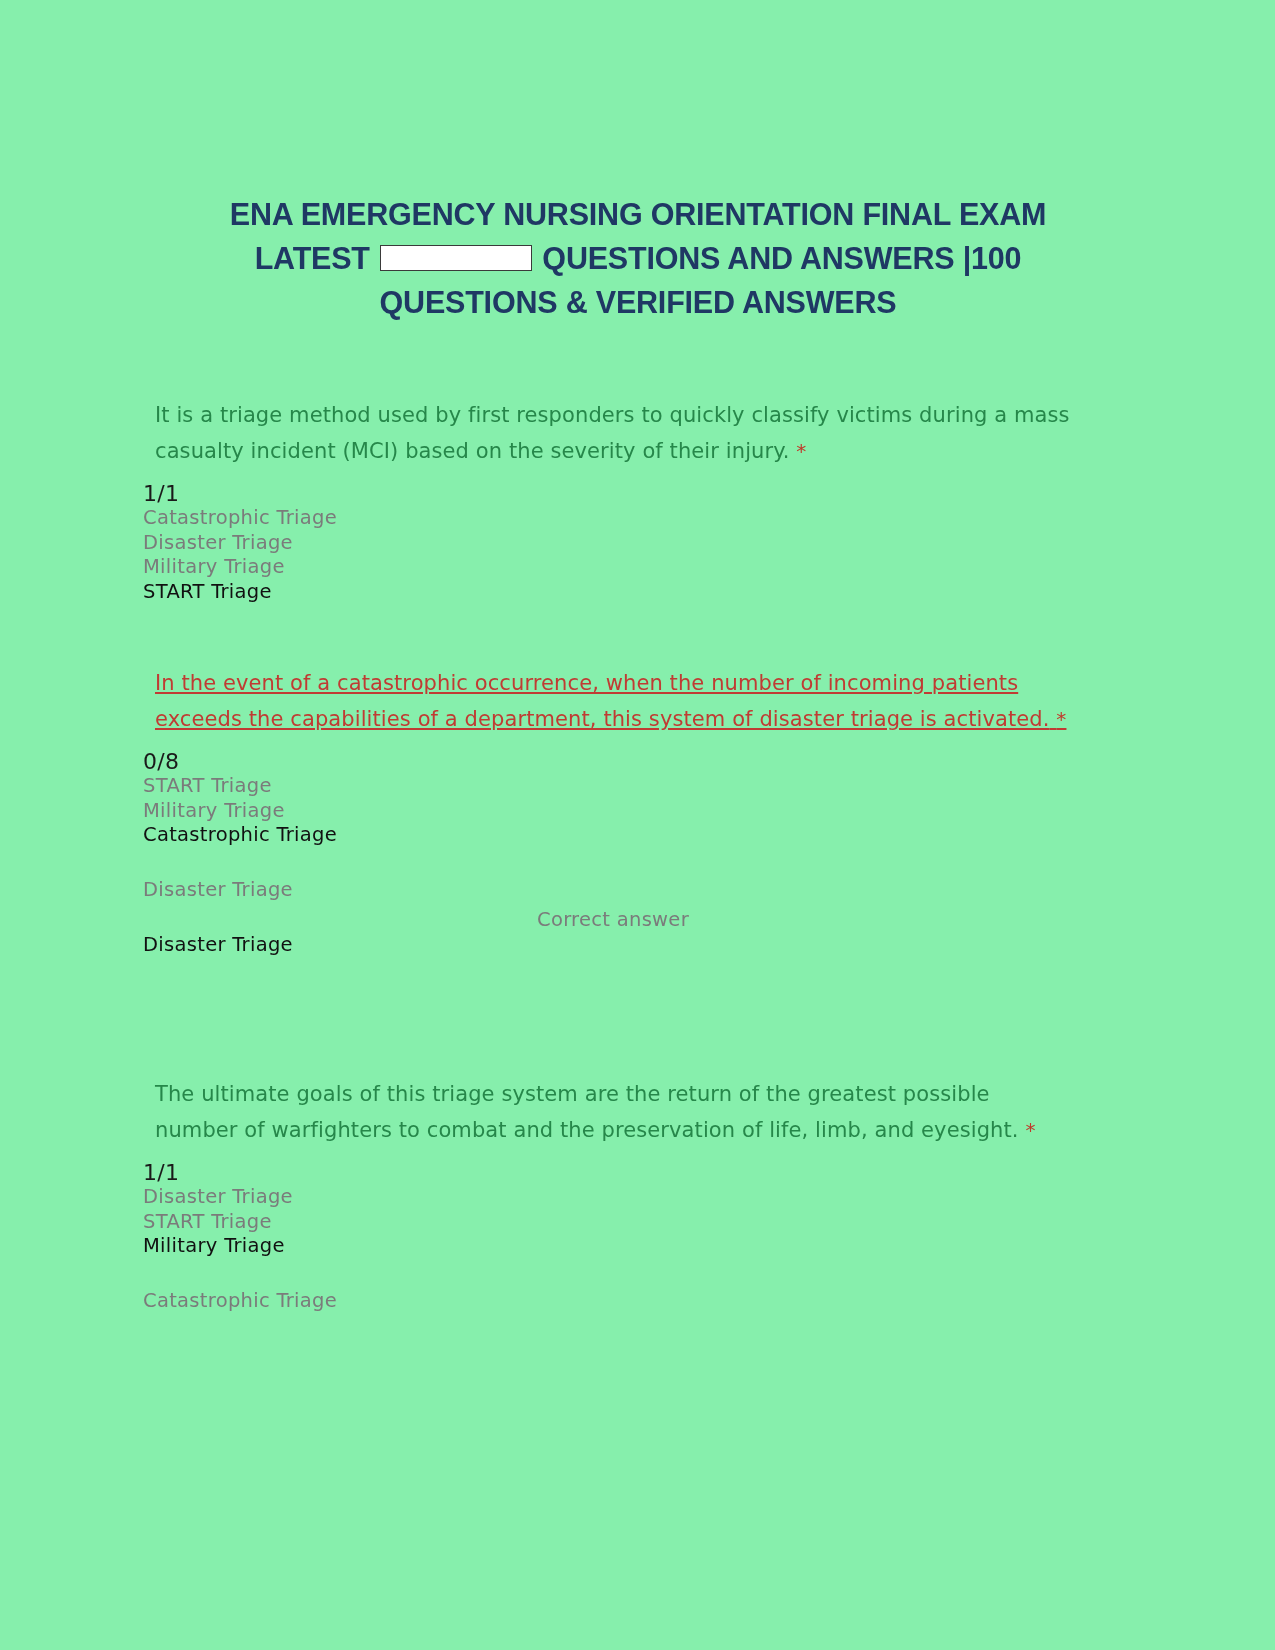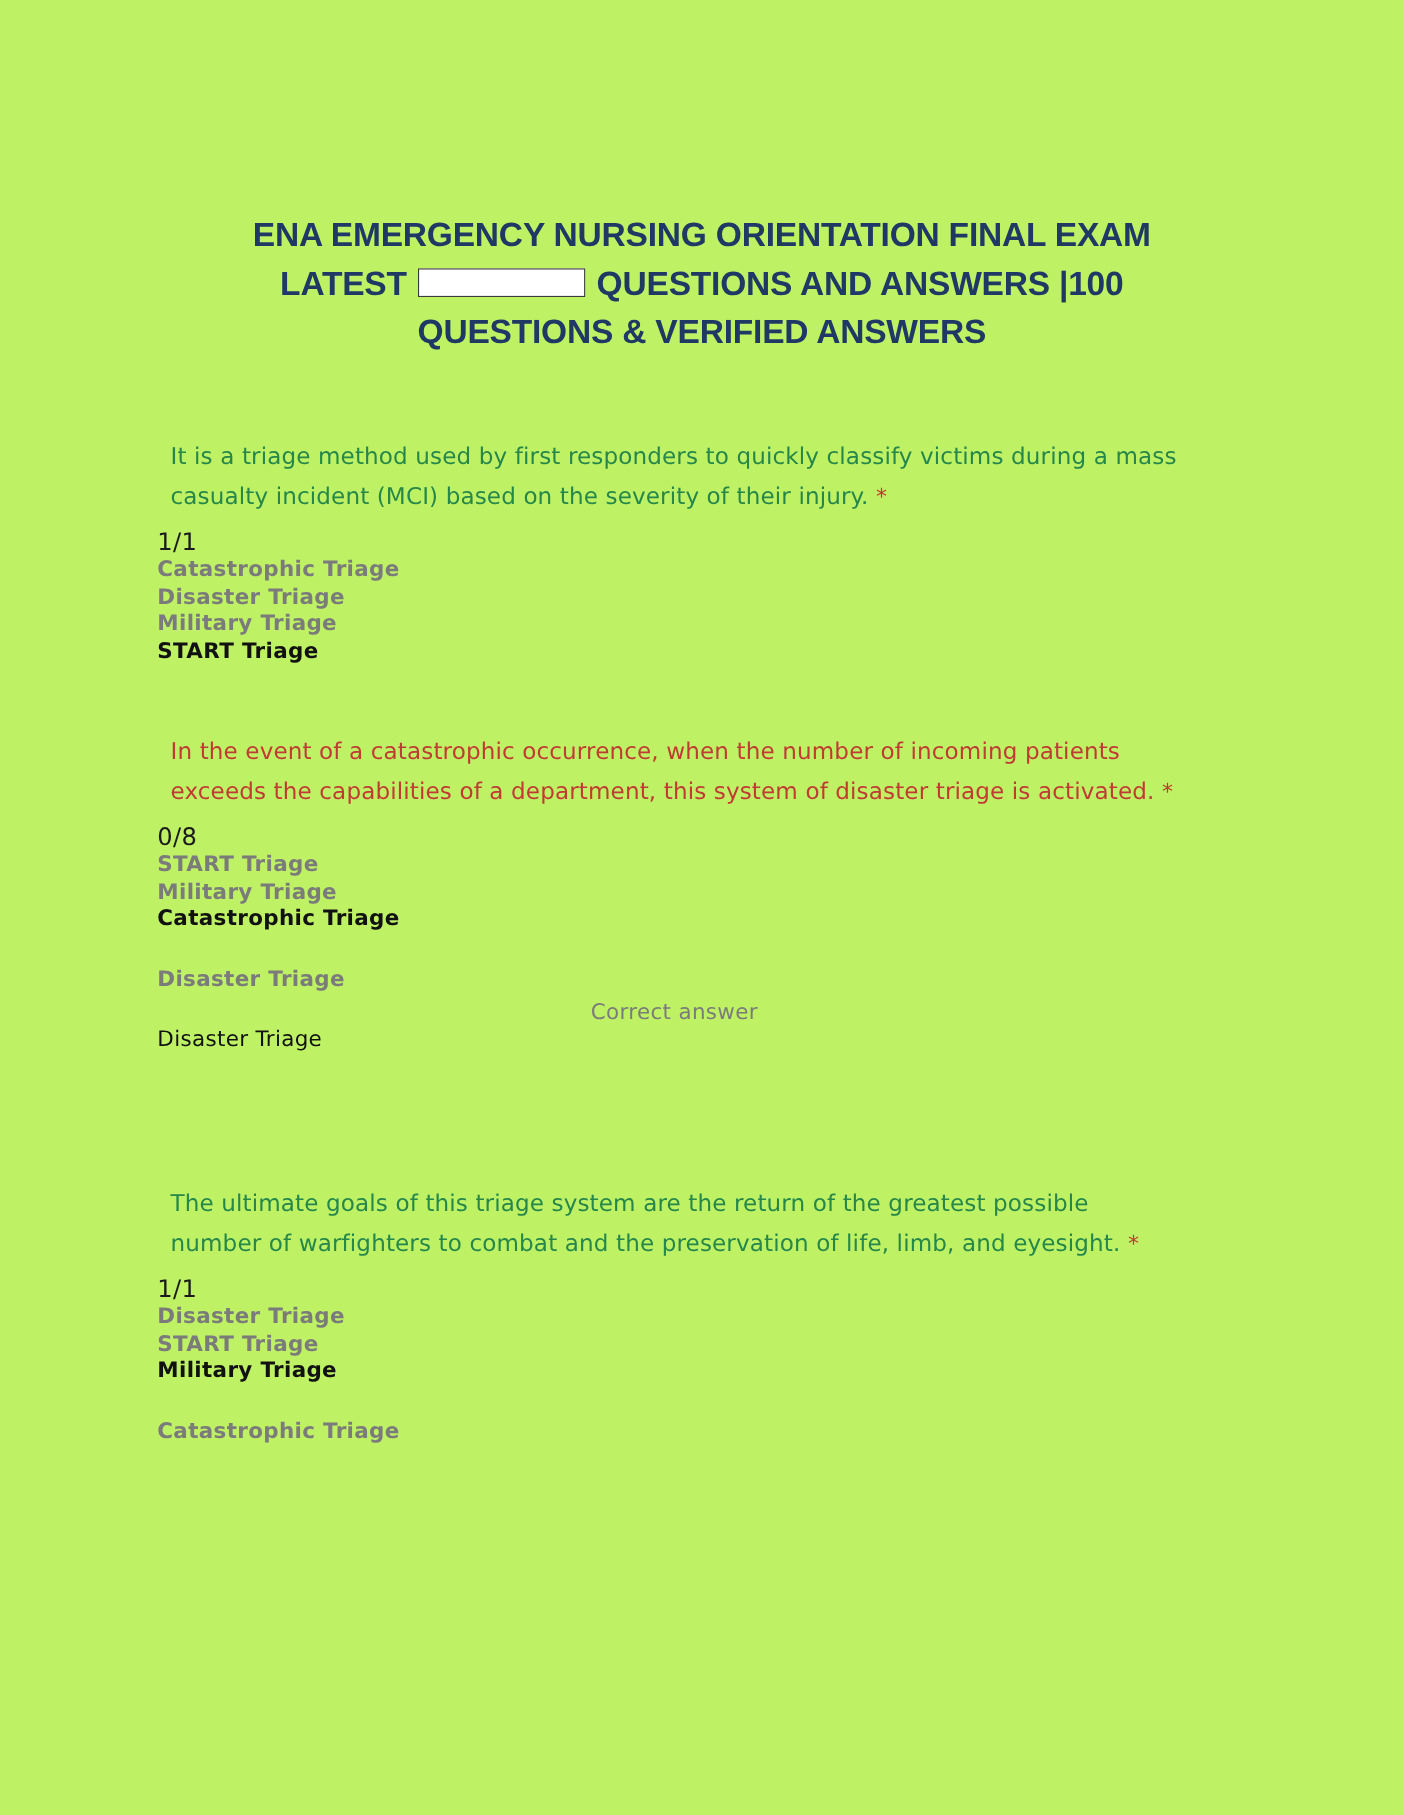--- a/index.html
+++ b/index.html
@@ -13,21 +13,21 @@
     height: 1650px;
     font-family: "DejaVu Sans", sans-serif;
     -webkit-font-smoothing: antialiased;
     overflow: hidden;
   }
 
   .page {
     position: relative;
     width: 1275px;
     height: 1650px;
-    background: #bef264;
+    background: #86efac;
     box-sizing: border-box;
   }
 
   
   .doc-title {
     position: absolute;
     left: 163px;
     top: 192px;
     width: 950px;
     text-align: center;
@@ -58,41 +58,40 @@
 
   .qtext {
     font-family: "DejaVu Sans", sans-serif;
     font-size: 21px;
     line-height: 36px;
     font-weight: 400;
     margin: 12px;
     letter-spacing: 0.1px;
   }
   .qtext.green { color: #26874A; }
-  .qtext.red   { color: #C03B33; }
+  .qtext.red   { color: #C03B33; text-decoration: underline; }
 
   .req-star {
     color: #C0392B;
     font-size: 20px;
   }
 
   .score {
     font-family: "DejaVu Sans", sans-serif;
     font-size: 22px;
     line-height: 25px;
     color: #1a1a1a;
     margin-top: 9px;
     letter-spacing: 0.3px;
   }
 
   .options {
     margin: 0;
     padding: 0;
     list-style: none;
-    font-weight: bold;
   }
   .option {
     font-family: "DejaVu Sans", sans-serif;
     font-size: 19.5px;
     line-height: 24.5px;
     color: #7b7b7b;
     letter-spacing: 0.3px;
   }
   .option.selected {
     color: #111111;

